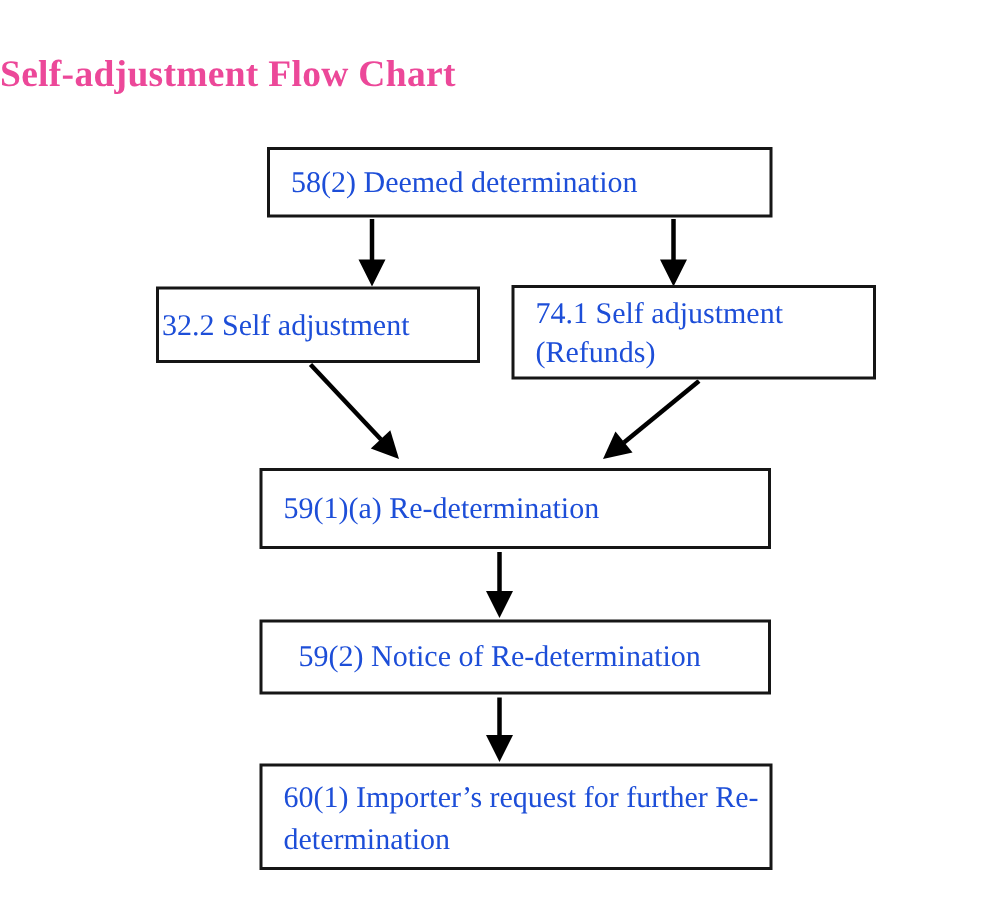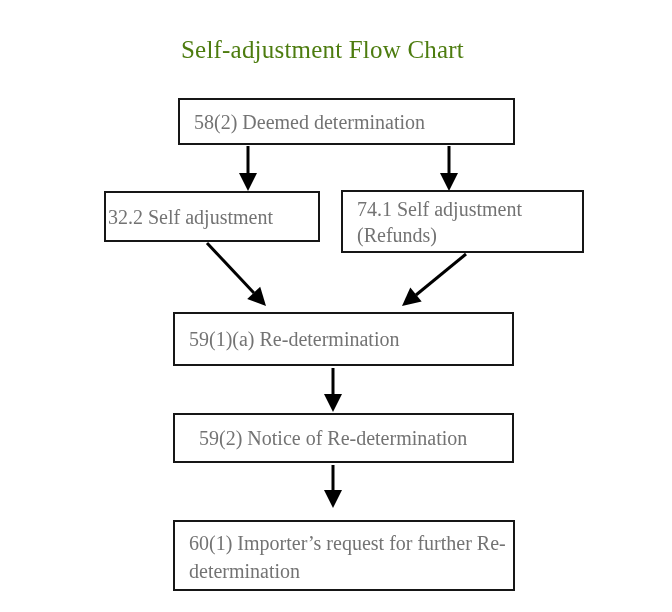--- a/index.html
+++ b/index.html
@@ -11,44 +11,43 @@
     background: #ffffff;
     font-family: "Liberation Serif", "DejaVu Serif", serif;
     color: #000000;
     overflow: hidden;
   }
   .chart-title {
     position: absolute;
     top: 36px;
     left: 0;
     width: 645px;
-    text-align: center;
     font-size: 25px;
-    font-weight: normal;
+    font-weight: bold;
     letter-spacing: 0.2px;
-    color: #4d7c0f;
+    color: #ec4899;
   }
   .node {
     position: absolute;
     box-sizing: border-box;
     border: 2px solid #161616;
     background: #ffffff;
     display: flex;
     align-items: center;
     padding: 2px 4px 2px 14px;
     font-size: 20px;
     line-height: 26px;
-    color: #737373;
+    color: #1d4ed8;
   }
   .node-58-2  { left: 178px; top:  98px; width: 337px; height: 47px; }
   .node-32-2  { left: 104px; top: 191px; width: 216px; height: 51px; padding-left: 2px; }
   .node-74-1  { left: 341px; top: 190px; width: 243px; height: 63px; padding-right: 18px; align-items: center; }
   .node-59-1a { left: 173px; top: 312px; width: 341px; height: 54px; }
   .node-59-2  { left: 173px; top: 413px; width: 341px; height: 50px; padding-left: 24px; }
-  .node-60-1  { left: 173px; top: 520px; width: 342px; height: 71px; align-items: flex-start; padding-top: 7px; padding-right: 2px; line-height: 28px; }
+  .node-60-1  { left: 173px; top: 509px; width: 342px; height: 71px; align-items: flex-start; padding-top: 7px; padding-right: 2px; line-height: 28px; }
   .arrows {
     position: absolute;
     left: 0; top: 0;
     width: 672px;
     height: 612px;
     pointer-events: none;
   }
   .arrows line { stroke: #000000; stroke-width: 3; }
   .arrows polygon { fill: #000000; stroke: none; }
 </style>

